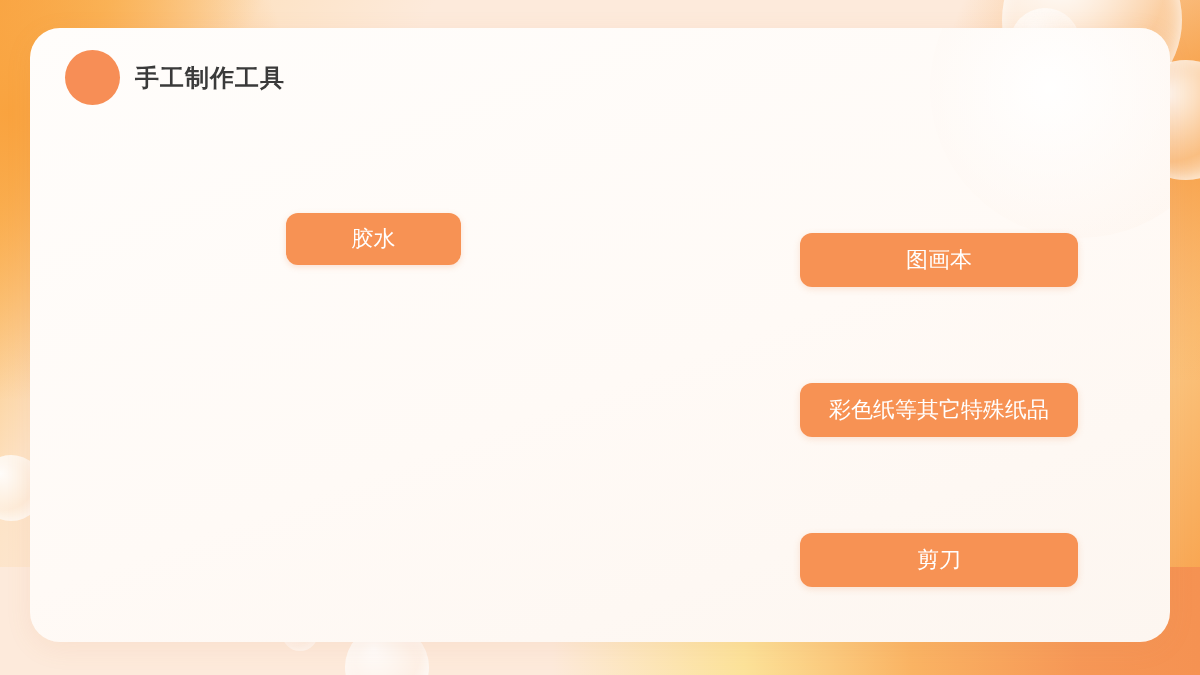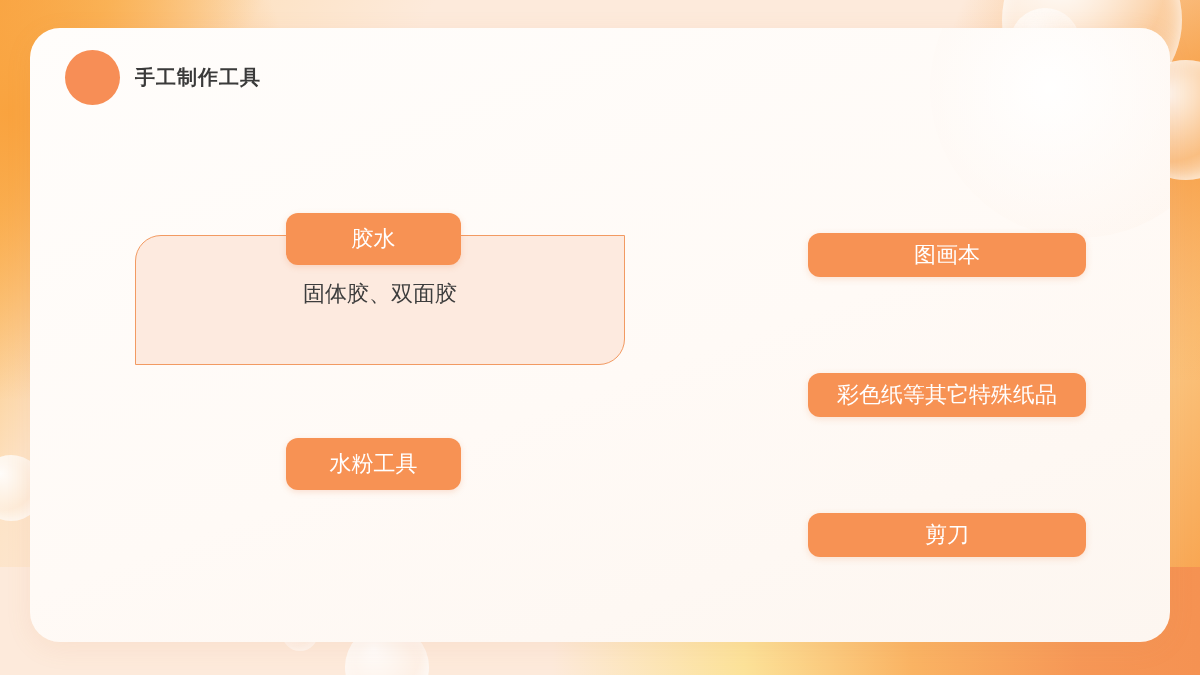--- a/index.html
+++ b/index.html
@@ -78,21 +78,21 @@
 
   
   .header { position:absolute; left:35px; top:22px; display:flex; align-items:center; }
   .header-dot {
     width:55px; height:55px; border-radius:50%;
     background:#f78e56;
     flex:0 0 auto;
   }
   .header-title {
     margin-left:15px;
-    font-size:20px; font-weight:bold; color:#3a3a3a;
+    font-size:24px; font-weight:bold; color:#3a3a3a;
     letter-spacing:1px; white-space:nowrap;
   }
 
   
   .cards { position:absolute; left:75px; top:157px; width:525px; }
   .card-block { position:relative; width:520px; height:225px; }
   .card-block + .card-block { margin-top:0px; }
 
   .card-body {
     position:absolute; left:30px; top:50px;
@@ -113,26 +113,25 @@
     border-radius:12px;
     display:flex; align-items:center; justify-content:center;
     box-shadow:0 2px 6px rgba(231,128,72,.22);
     z-index:2;
   }
   .card-pill-text { font-size:22px; color:#ffffff; white-space:nowrap; }
 
   
   .btns { position:absolute; left:770px; top:205px; }
   .btn {
-    width:278px; height:44px;
+    width:278px; height:54px;
     background:#f79254;
     border-radius:12px;
     display:flex; align-items:center; justify-content:center;
     box-shadow:0 2px 7px rgba(231,128,72,.20);
-    margin-left:8px;
   }
   .btn + .btn { margin-top:96px; }
   .btn-text { font-size:22px; color:#ffffff; white-space:nowrap; }
 </style>
 </head>
 <body>
 
 <div class="slide">
 
   <div class="bg-glow-l"></div>
@@ -150,32 +149,26 @@
     <div class="panel-sheen"></div>
 
     <div class="header">
       <div class="header-dot"></div>
       <div class="header-title">手工制作工具</div>
     </div>
 
     <div class="cards">
 
       <div class="card-block">
-        <div class="card-body">
-          <span class="card-text">固体胶、双面胶</span>
-        </div>
         <div class="card-pill">
           <span class="card-pill-text">胶水</span>
         </div>
       </div>
 
       <div class="card-block">
-        <div class="card-pill">
-          <span class="card-pill-text">水粉工具</span>
-        </div>
       </div>
 
     </div>
 
     <div class="btns">
       <div class="btn">
         <span class="btn-text">图画本</span>
       </div>
       <div class="btn">
         <span class="btn-text">彩色纸等其它特殊纸品</span>

